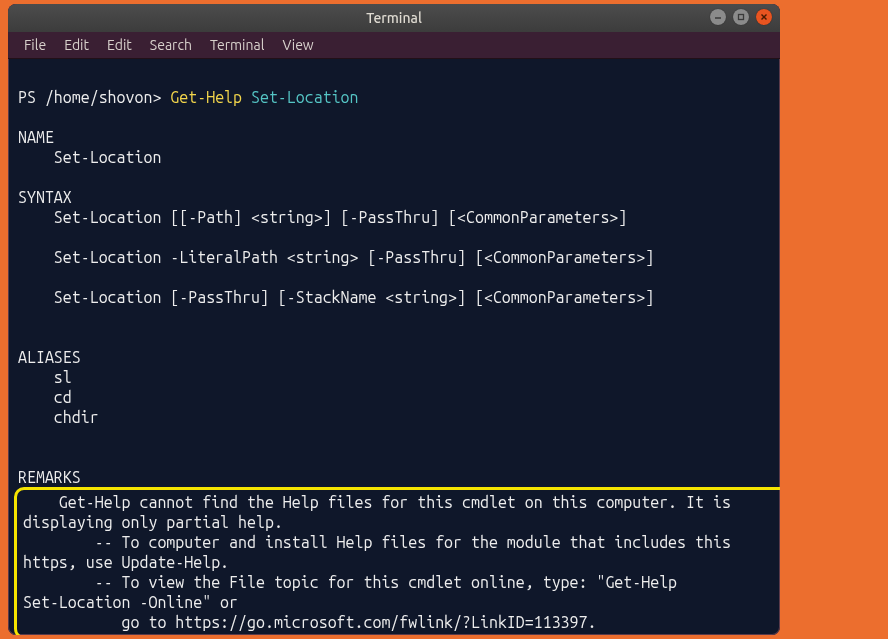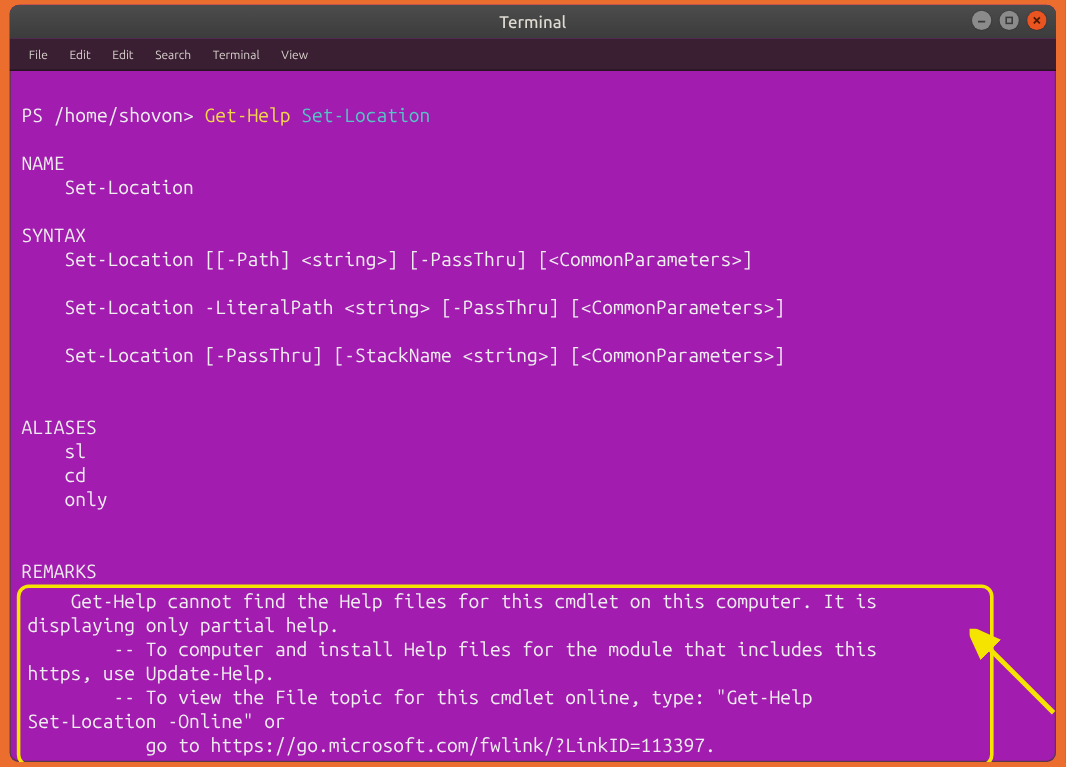--- a/index.html
+++ b/index.html
@@ -8,23 +8,23 @@
     background: #ec6e2e;
     font-family: "Ubuntu", "DejaVu Sans", sans-serif;
     width: 888px;
     height: 639px;
     overflow: hidden;
   }
   .window {
     position: absolute;
     left: 8px;
     top: 4px;
-    width: 872px;
+    width: 772px;
     height: 631px;
-    background: #a21caf;
+    background: #0f172a;
     border-radius: 8px;
     box-shadow: 0 0 0 1px #5a3a4a inset;
     overflow: hidden;
   }
   .titlebar {
     height: 28px;
     background: linear-gradient(to bottom, #4c4c4c, #3c3c3c);
     display: flex;
     align-items: center;
     justify-content: center;
@@ -62,21 +62,21 @@
     height: 26px;
     background: #3a1f33;
     display: flex;
     align-items: center;
     padding: 0 8px;
     gap: 2px;
     border-bottom: 1px solid #221018;
   }
   .menu-item {
     color: #d8d1cc;
-    font-size: 10px;
+    font-size: 14px;
     padding: 2px 8px;
     cursor: default;
   }
   .term {
     font-family: "Ubuntu Mono", "DejaVu Sans Mono", Menlo, Consolas, monospace;
     font-size: 16px;
     line-height: 20px;
     color: #eeeeee;
     padding: 8px 10px 10px 10px;
     white-space: pre;
@@ -144,21 +144,21 @@
 <span>    Set-Location [[-Path] &lt;string&gt;] [-PassThru] [&lt;CommonParameters&gt;]</span>
 
 <span>    Set-Location -LiteralPath &lt;string&gt; [-PassThru] [&lt;CommonParameters&gt;]</span>
 
 <span>    Set-Location [-PassThru] [-StackName &lt;string&gt;] [&lt;CommonParameters&gt;]</span>
 
 
 <span class="section-head">ALIASES</span>
 <span>    sl</span>
 <span>    cd</span>
-<span>    only</span>
+<span>    chdir</span>
 
 
 <span class="section-head">REMARKS</span>
 <div class="highlight-box"><span>    Get-Help cannot find the Help files for this cmdlet on this computer. It is</span>
 <span>displaying only partial help.</span>
 <span>        -- To computer and install Help files for the module that includes this</span>
 <span>https, use Update-Help.</span>
 <span>        -- To view the File topic for this cmdlet online, type: "Get-Help</span>
 <span>Set-Location -Online" or</span>
 <span>           go to https://go.microsoft.com/fwlink/?LinkID=113397.</span></div>

